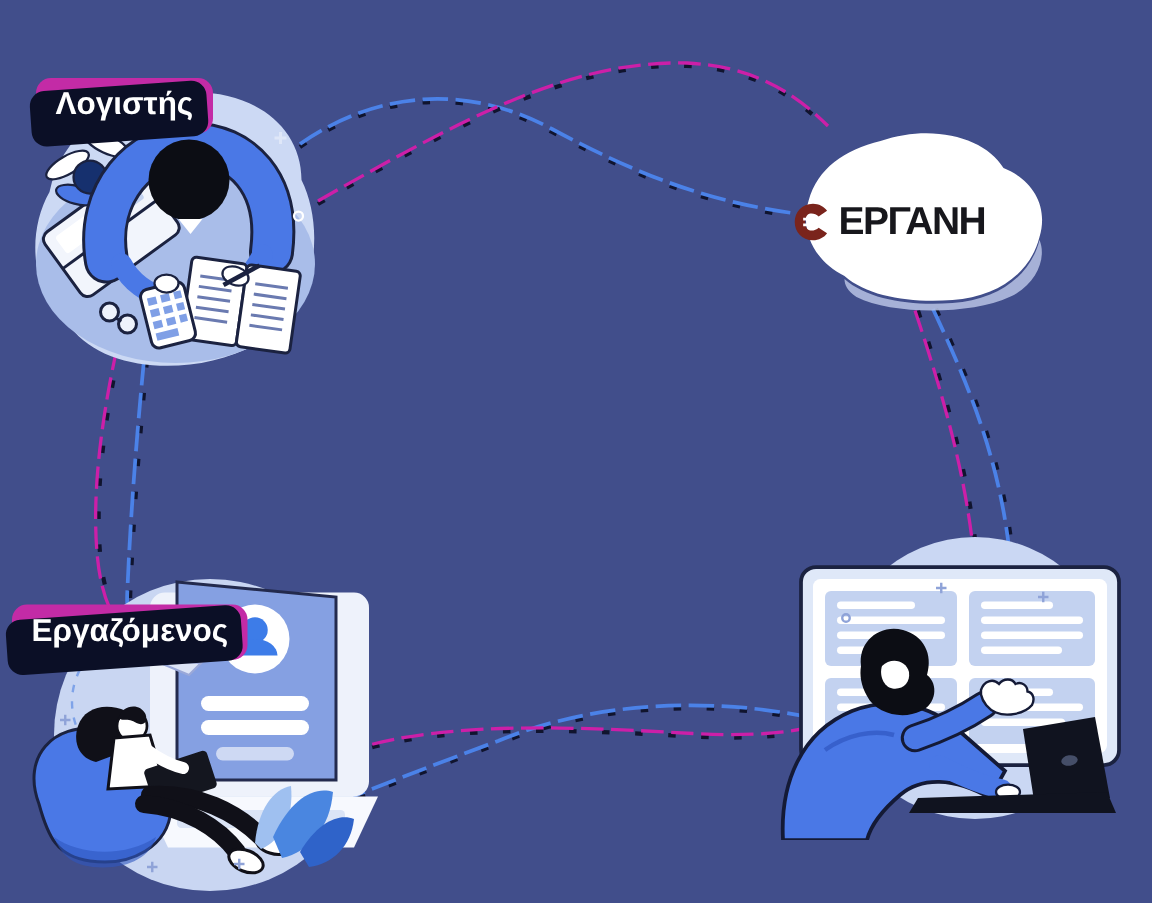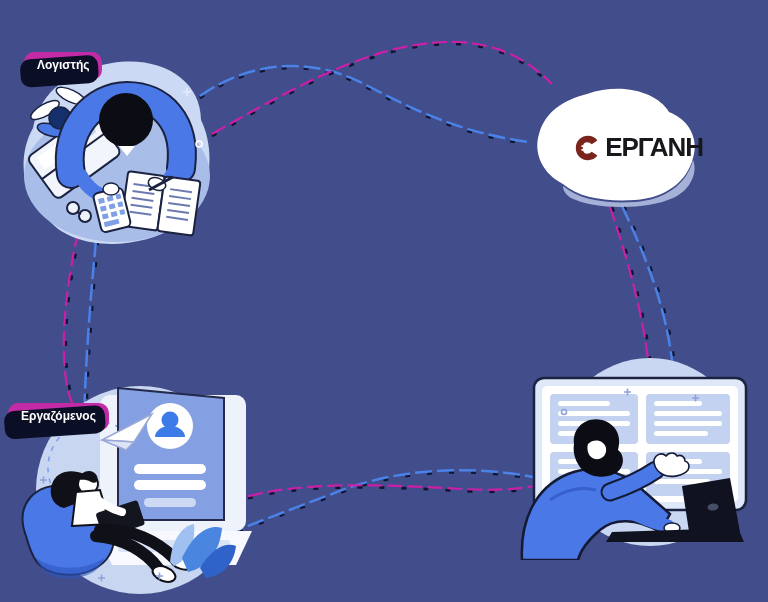--- a/index.html
+++ b/index.html
@@ -19,38 +19,38 @@
   .ring-blue{fill:none;stroke:var(--line-blue,#4b82e8);stroke-width:2.5;stroke-dasharray:17 5;}
   .ring-magenta{fill:none;stroke:var(--line-magenta,#cc1fa8);stroke-width:2.2;stroke-dasharray:15 5;}
   
   .node{position:absolute;z-index:2;}
   .node svg{display:block;}
   
   .pill{
     position:absolute;z-index:5;
     background:var(--label-bg,#c32ba6);
     color:var(--label-text,#fff);
-    font-size:12px;font-weight:bold;line-height:1;
+    font-size:21px;font-weight:bold;line-height:1;
     padding:7px 13px 9px;border-radius:10px;
     white-space:nowrap;
   }
   .pill::after{
     content:"";position:absolute;inset:0;z-index:-1;
     background:#0b0f26;border-radius:inherit;
   }
   .pill-left::after{transform:rotate(-4deg) translate(-4px,5px);}
   .pill-right::after{transform:rotate(3deg) translate(5px,5px);}
   .pill-accountant{left:24px;top:52px;}
   .pill-business{left:8px;top:403px;}
   .pill-employee{left:637px;top:366px;}
   
   #node-ergani{left:527px;top:86px;width:176px;height:124px;}
   .cloud-logo{
     position:absolute;left:0;top:0;width:176px;height:124px;
-    display:flex;align-items:center;justify-content:flex-end;gap:2px;
+    display:flex;align-items:center;justify-content:flex-start;gap:2px;
   }
   .logo-text{
     color:var(--logo-text-color,#17171c);
     font-size:26px;font-weight:bold;letter-spacing:-1px;
     padding-bottom:2px;
   }
   #node-accountant{left:15px;top:58px;}
   #node-business{left:0px;top:378px;}
   #node-employee{left:520px;top:358px;}
 </style>

